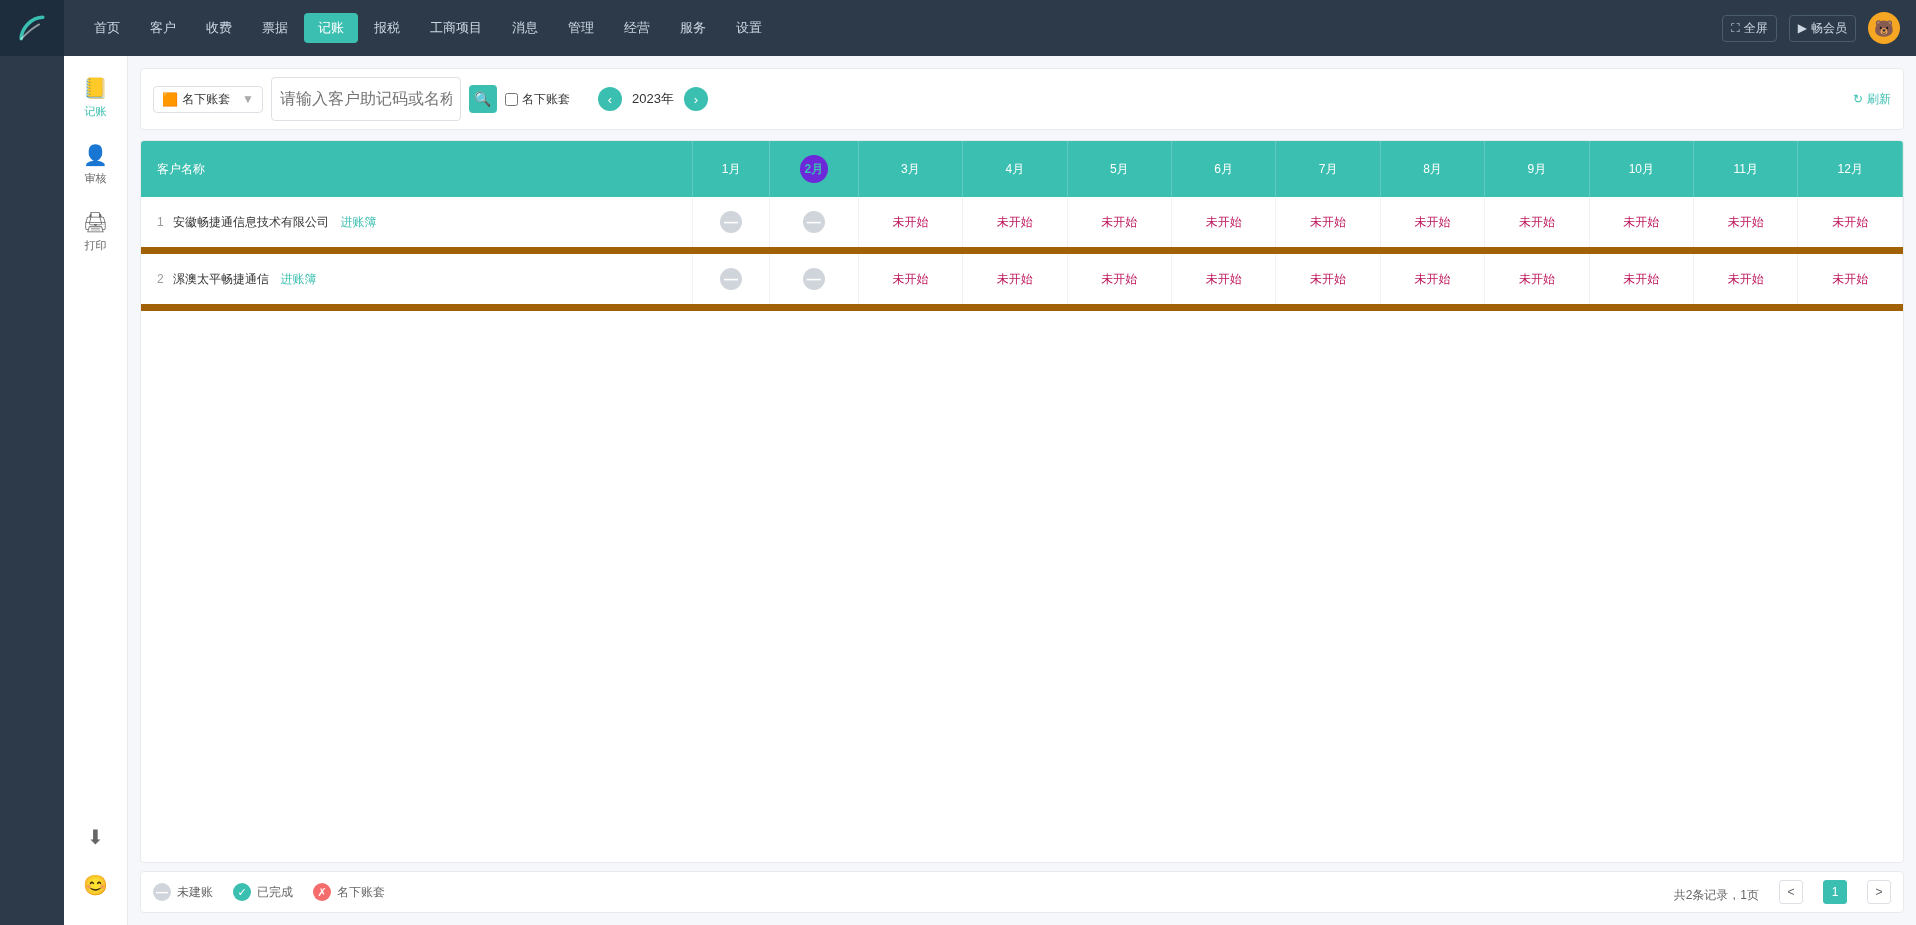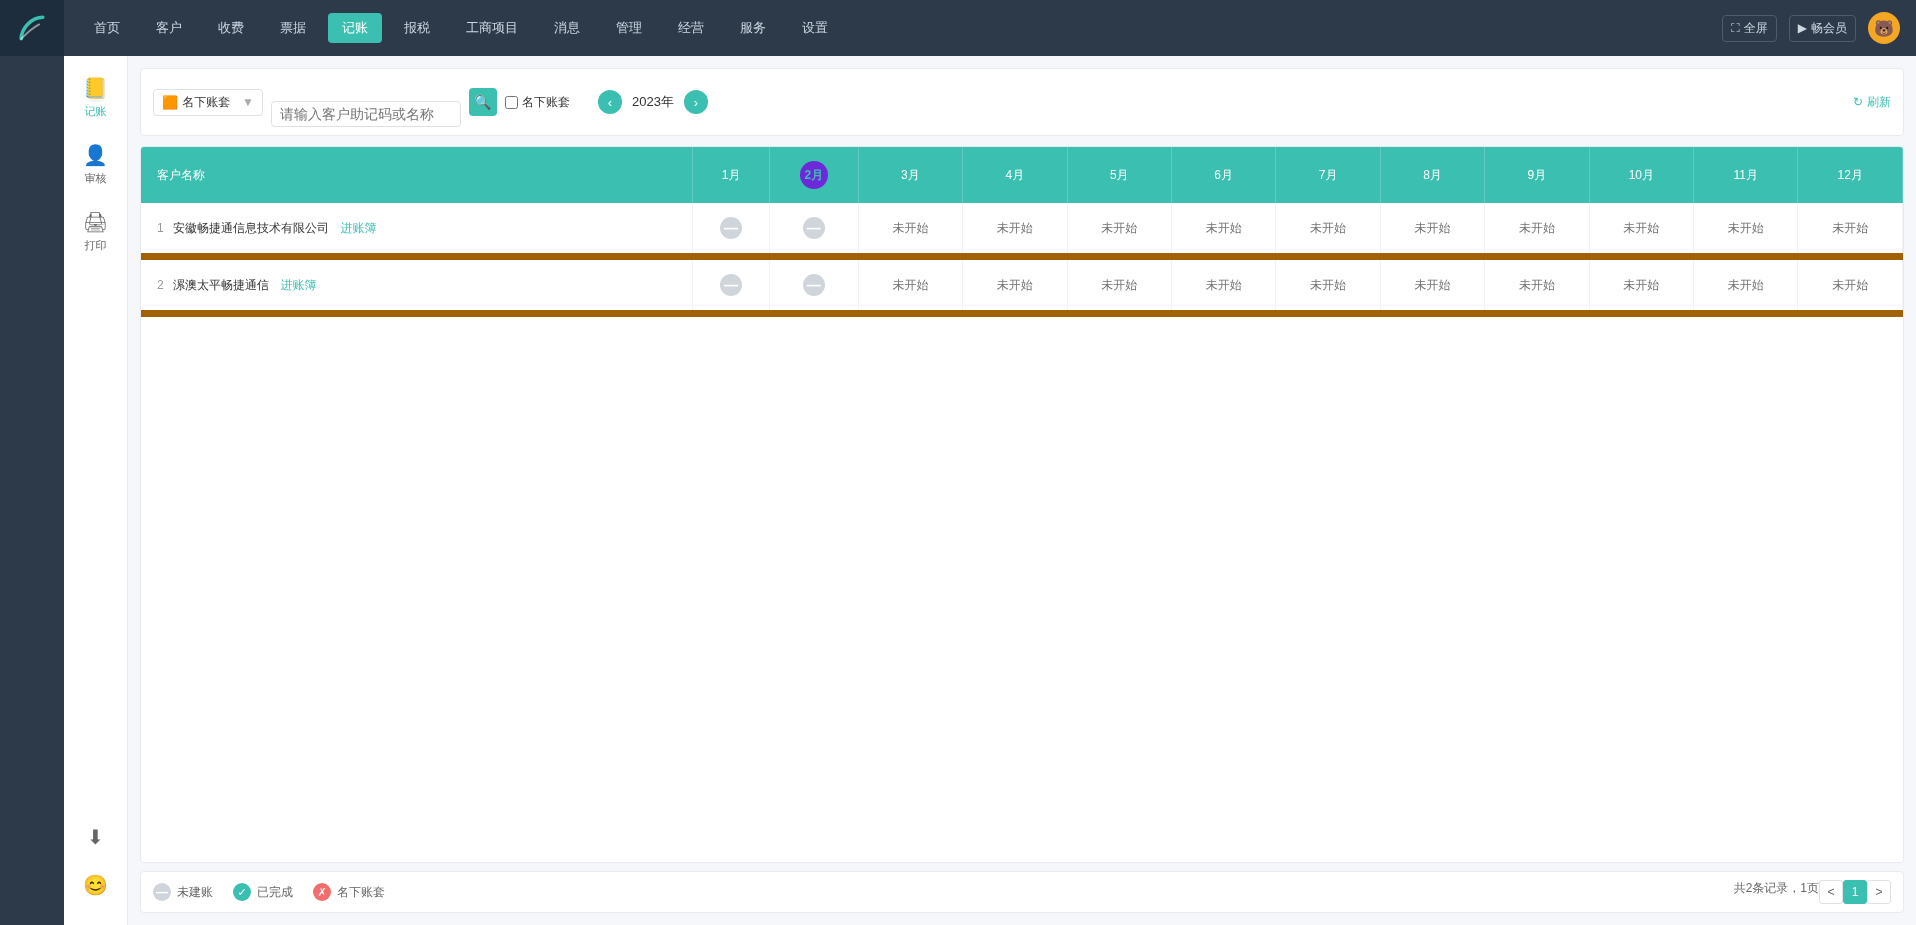--- a/index.html
+++ b/index.html
@@ -28,21 +28,21 @@
     
     .main-content { flex: 1; display: flex; flex-direction: column; overflow: hidden; }
 
     
     .topnav {
       height: 56px;
       background: #2d3a4a;
       display: flex;
       align-items: center;
       padding: 0 16px;
-      gap: 8px;
+      gap: 2px;
       flex-shrink: 0;
     }
     .nav-item {
       color: #cdd8e3;
       padding: 6px 14px;
       border-radius: 4px;
       cursor: pointer;
       font-size: 13px;
       white-space: nowrap;
     }
@@ -149,26 +149,25 @@
       background: #fff;
       cursor: pointer;
       font-size: 12px;
       color: #333;
       min-width: 110px;
     }
     .employee-select-icon { color: #f5a623; font-size: 13px; }
     .search-input {
       border: 1px solid #dde1e6;
       border-radius: 4px;
-      padding: 4px 8px;
-      font-size: 14px;
+      padding: 12px 8px;
+      font-size: 16px;
       color: #999;
       width: 190px;
       outline: none;
-      margin-top: 24px;
     }
     .search-btn {
       width: 28px; height: 28px;
       background: #3bbfb0;
       border: none;
       border-radius: 4px;
       color: #fff;
       cursor: pointer;
       display: flex; align-items: center; justify-content: center;
       font-size: 14px;
@@ -272,21 +271,21 @@
       display: inline-flex;
       align-items: center;
       justify-content: center;
       width: 22px; height: 22px;
       border-radius: 50%;
       background: #d0d5db;
       color: #fff;
       font-size: 14px;
       font-weight: bold;
     }
-    .status-not-started { color: #737373; }
+    .status-not-started { color: #be185d; }
 
     
     .footer {
       display: flex;
       align-items: center;
       gap: 20px;
       padding: 8px 12px;
       background: #fff;
       border-top: 1px solid #e8eaed;
       font-size: 12px;
@@ -300,22 +299,22 @@
       align-items: center;
       gap: 6px;
       color: #666;
     }
     .legend-dot-gray { width: 18px; height: 18px; border-radius: 50%; background: #d0d5db; display: inline-flex; align-items: center; justify-content: center; color: #fff; font-size: 12px; font-weight: bold; }
     .legend-dot-green { width: 18px; height: 18px; border-radius: 50%; background: #3bbfb0; display: inline-flex; align-items: center; justify-content: center; color: #fff; font-size: 11px; }
     .legend-dot-red { width: 18px; height: 18px; border-radius: 50%; background: #f56c6c; display: inline-flex; align-items: center; justify-content: center; color: #fff; font-size: 11px; }
     .footer-right {
       margin-left: auto;
       display: flex;
-      align-items: flex-start;
-      gap: 0;
+      align-items: flex-end;
+      gap: 20px;
       color: #666;
     }
     .page-btn {
       width: 24px; height: 24px;
       border: 1px solid #dde1e6;
       border-radius: 3px;
       background: #fff;
       cursor: pointer;
       display: flex; align-items: center; justify-content: center;
       font-size: 12px;

